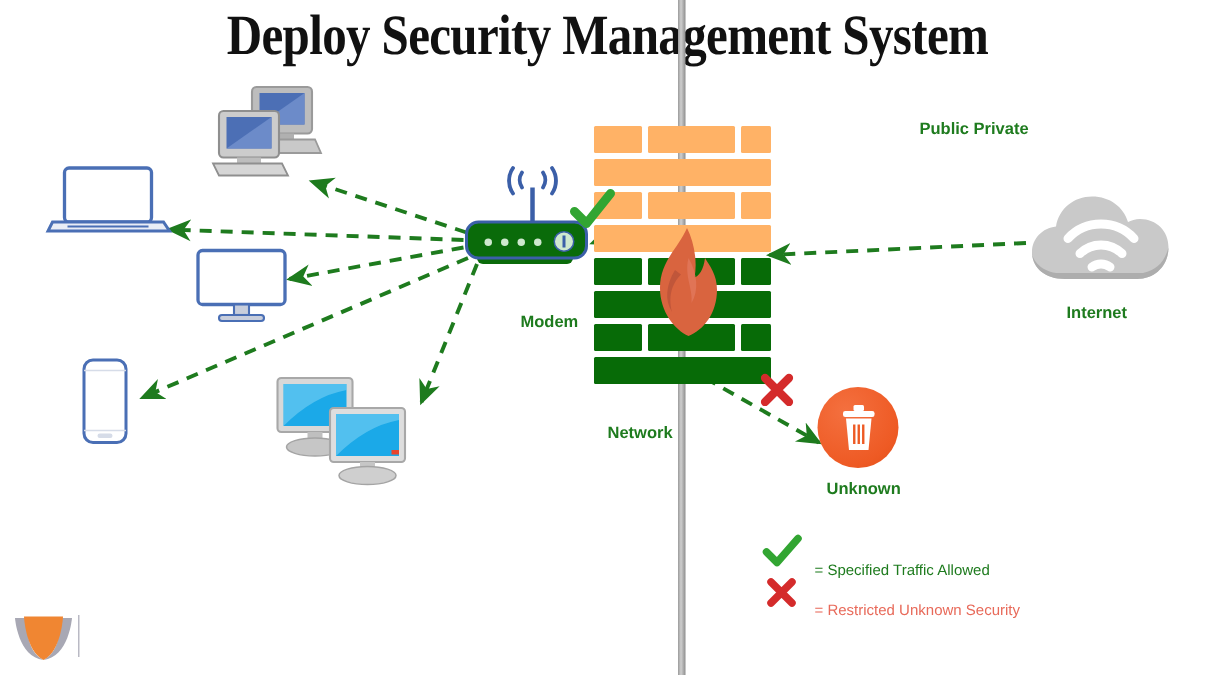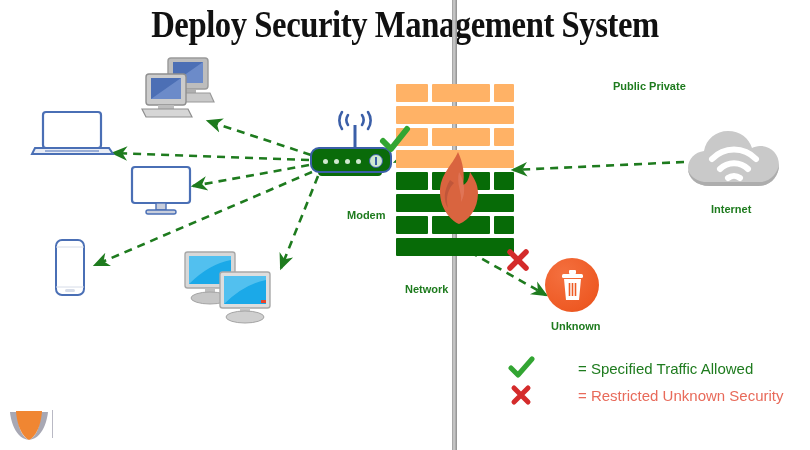--- a/index.html
+++ b/index.html
@@ -115,24 +115,23 @@
   }
 
   
   #legend { left: 505px; top: 355px; width: 230px; }
   .legend-row {
     position: relative;
     height: 27px;
   }
   .legend-text {
     position: absolute;
-    left: 38px; top: 5px;
-    font-size: 15px;
+    left: 38px; top: 20px;
+    font-size: 10px;
     white-space: nowrap;
-    margin-left: 35px;
   }
   .legend-text.allow { color: #1E7B1E; }
   .legend-text.deny  { color: #E86A5A; }
   #logo-divider {
     left: 52px; top: 410px;
     width: 1px; height: 28px;
     background: #b9b9c4;
   }
   #logo-text {
     left: 62px; top: 410px;

